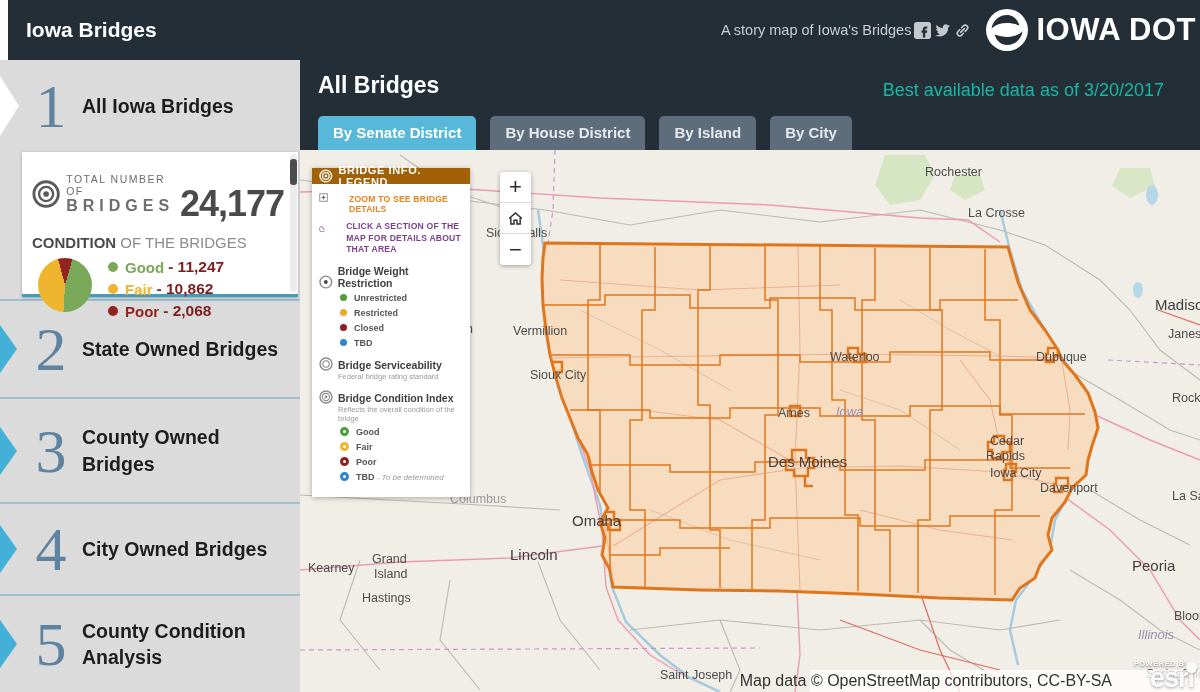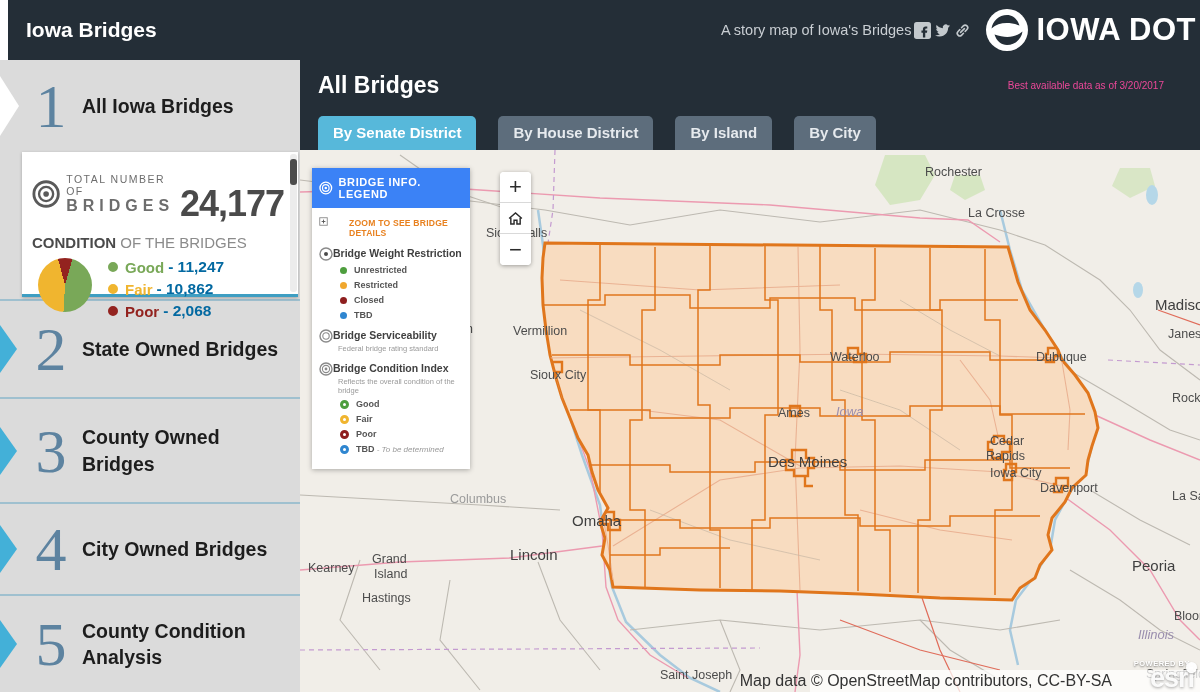--- a/index.html
+++ b/index.html
@@ -34,29 +34,29 @@
   #total-line2 { font-size:16px; letter-spacing:5px; color:#6d6d6d; font-weight:bold; }
   #total-value { margin-left:auto; font-size:36px; font-weight:bold; color:#4a4a4a; letter-spacing:-1px;margin-top:21px; }
   #condition-title { margin-top:9px; font-size:15px; color:#8b8b8b; }
   #condition-title b { color:#4a4a4a; }
   #condition-row { display:flex; margin-top:5px; }
   #pie { width:54px; height:54px; border-radius:50%; flex:0 0 auto; margin-left:6px; margin-top:2px; }
   #pie-legend { list-style:none; margin-left:16px; }
   #pie-legend li { display:flex; align-items:center; height:22px; }
   .ring { display:inline-block; width:10px; height:10px; border-radius:50%; border:5px solid #888; background:#fff; flex:0 0 auto; }
   .pl-name { font-weight:bold; font-size:15px; margin-left:7px; }
-  .pl-val { font-weight:bold; font-size:15.5px; color:#0369a1; margin-left:4px; }
+  .pl-val { font-weight:bold; font-size:15.5px; color:#7f1d1d; margin-left:4px; }
   #card-scroll { position:absolute; right:1px; top:2px; bottom:2px; width:7px; background:#ececec; border-radius:3px; }
   #card-thumb { position:absolute; left:0; top:5px; width:7px; height:26px; background:#4c4c4c; border-radius:3px; cursor:pointer; }
 
   
   #main-head { position:absolute; left:300px; top:60px; width:900px; height:90px; background:#242e37; }
   #main-title { position:absolute; left:18px; top:12px; color:#fff; font-size:23px; font-weight:bold; }
-  #data-note { position:absolute; right:36px; top:20px; color:#ec4899; font-size:10px; }
-  #tabs { position:absolute; left:18px; bottom:0; display:flex; gap:22px; }
+  #data-note { position:absolute; right:36px; top:20px; color:#14b8a6; font-size:18px; }
+  #tabs { position:absolute; left:18px; bottom:0; display:flex; gap:14px; }
   .tab { padding:8px 15px 9px; font-size:15px; font-weight:bold; color:#e6eaee; background:#5d6d7c;
     border-radius:5px 5px 0 0; cursor:pointer; white-space:nowrap; }
   .tab.active { background:#57b8da; color:#fff; }
 
   
   #map { position:absolute; left:300px; top:150px; width:900px; height:542px; background:#f1eee8; cursor:grab; }
   #map svg text { font-family:"Liberation Sans", sans-serif; }
   text.city { font-size:12.5px; fill:#4c4c4c; }
   text.big { font-size:15px; fill:#3f3f3f; }
   text.state { font-size:13px; fill:#9a8eae; font-style:italic; }
@@ -64,28 +64,28 @@
 
   
   #zoomctl { position:absolute; left:200px; top:22px; width:31px; background:#fff; border-radius:4px;
     box-shadow:0 1px 4px rgba(0,0,0,.35); overflow:hidden; }
   .zbtn { width:31px; height:31px; display:flex; align-items:center; justify-content:center;
     font-size:22px; color:#2b2b2b; cursor:pointer; border-bottom:1px solid #d9d9d9; background:#fff; }
   .zbtn:last-child { border-bottom:none; }
 
   
   #legend { position:absolute; left:12px; top:18px; width:158px; background:#fff; box-shadow:0 1px 5px rgba(0,0,0,.3); }
-  #legend-head { height:40px; background:#3b82f6; display:flex; align-items:center; padding-left:7px; gap:6px; }
+  #legend-head { height:16px; background:#a16207; display:flex; align-items:center; padding-left:7px; gap:6px; }
   #legend-title { color:#fff; font-size:11px; font-weight:bold; letter-spacing:0.6px; }
   #legend-body { padding:8px 7px 10px; }
   .lg-note { display:flex; gap:21px; align-items:flex-start; margin-bottom:7px; }
   #zoom-note { color:#e8811f; font-size:8.6px; font-weight:bold; letter-spacing:0.2px; padding-top:2px; }
   #click-note { color:#7d3f8d; font-size:8.6px; font-weight:bold; letter-spacing:0.2px; line-height:1.35; }
   .lg-group { margin-top:9px; }
-  .lg-gt { display:flex; align-items:flex-start; }
+  .lg-gt { display:flex; align-items:flex-end; gap:5px; }
   .lg-gtitle { font-size:10.5px; font-weight:bold; color:#3f3f3f; }
   .lg-gsub { font-size:7.5px; color:#9a9a9a; margin-left:19px; margin-top:1px; }
   .lg-items { margin-left:21px; margin-top:4px; }
   .lg-item { display:flex; align-items:center; margin-bottom:5px; }
   .lg-dot { width:7px; height:7px; border-radius:50%; flex:0 0 auto; }
   .lg-ring { width:8px; height:8px; border-radius:50%; border:2.5px solid #888; background:#fff; flex:0 0 auto; }
   .lg-ring.lgr-big { width:9px; height:9px; border-width:3px; }
   .lg-ilabel { font-size:9px; color:#555; font-weight:bold; margin-left:7px; }
   .lg-suffix { font-size:8px; color:#999; font-style:italic; font-weight:normal; }
 
@@ -393,20 +393,26 @@
       <span id="legend-title">BRIDGE INFO. LEGEND</span>
     </div>
     <div id="legend-body">
       <div class="lg-note">
         <svg width="11" height="11" viewBox="0 0 12 12">
           <rect x="1" y="1" width="10" height="10" fill="none" stroke="#8a8a8a" stroke-width="1.2"></rect>
           <path d="M6 3.5 V8.5 M3.5 6 H8.5" stroke="#555" stroke-width="1.2"></path>
         </svg>
         <span id="zoom-note">ZOOM TO SEE BRIDGE DETAILS</span>
       </div>
+      <div class="lg-note">
+        <svg width="15" height="16" viewBox="0 0 16 16">
+          <path d="M4 1.5 h5 v5 h4 v8 h-10 v-4 h-2 v-6 h3 z" fill="none" stroke="#7d3f8d" stroke-width="1.3"></path>
+        </svg>
+        <span id="click-note">CLICK A SECTION OF THE MAP FOR DETAILS ABOUT THAT AREA</span>
+      </div>
       <div id="legend-groups">
           <div class="lg-group">
             <div class="lg-gt">
               <svg width="14" height="14" viewBox="0 0 14 14">
                 <circle cx="7" cy="7" r="6" fill="none" stroke="#8a8a8a" stroke-width="1.4"></circle>
                 <circle cx="7" cy="7" r="2" fill="#4a4a4a"></circle>
               </svg>
               <span class="lg-gtitle">Bridge Weight Restriction</span>
             </div>
             <div class="lg-items">

